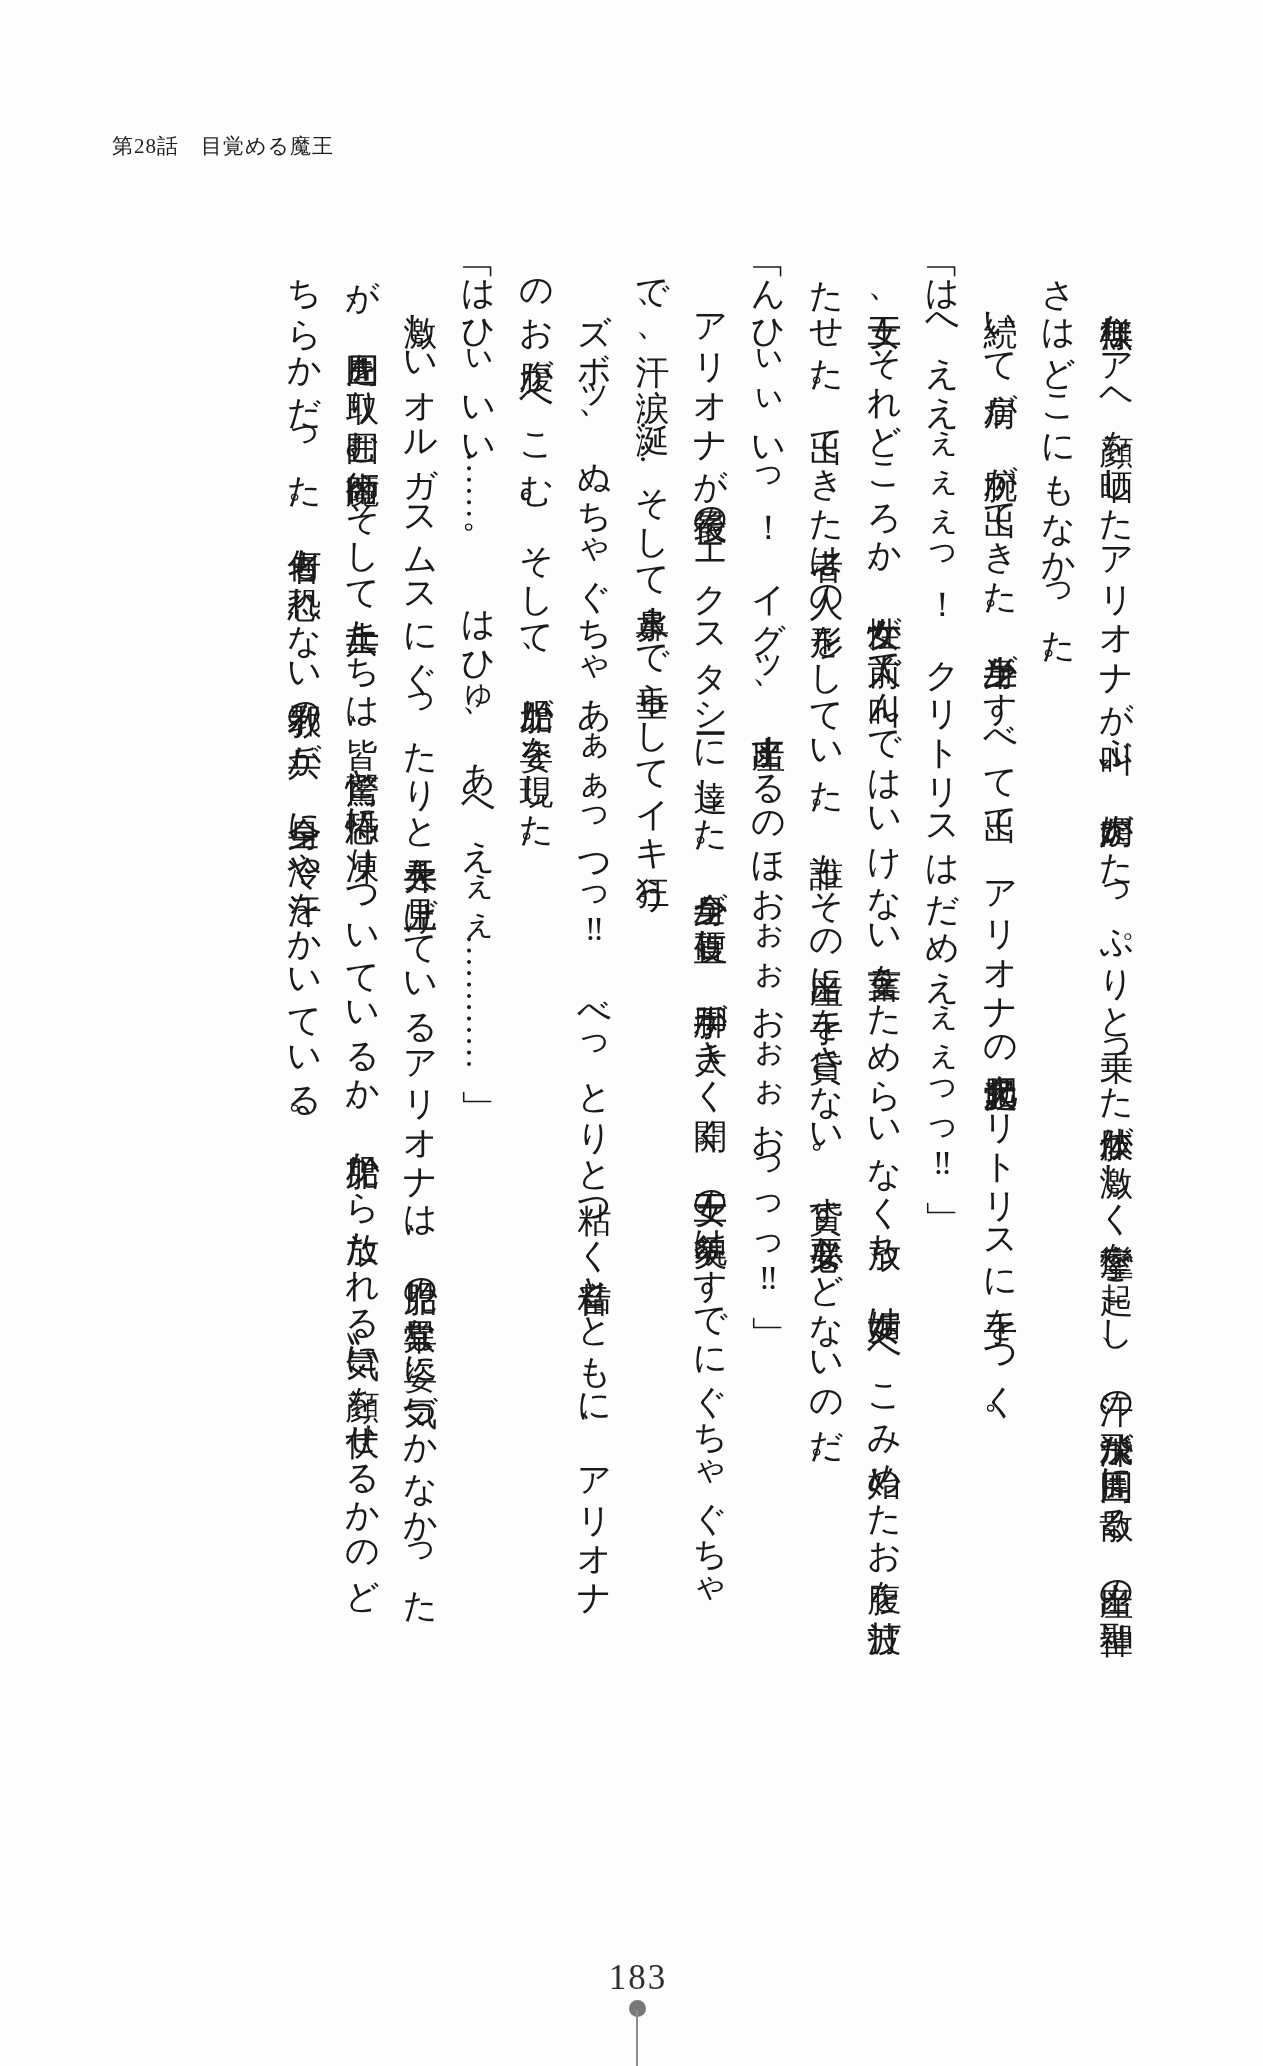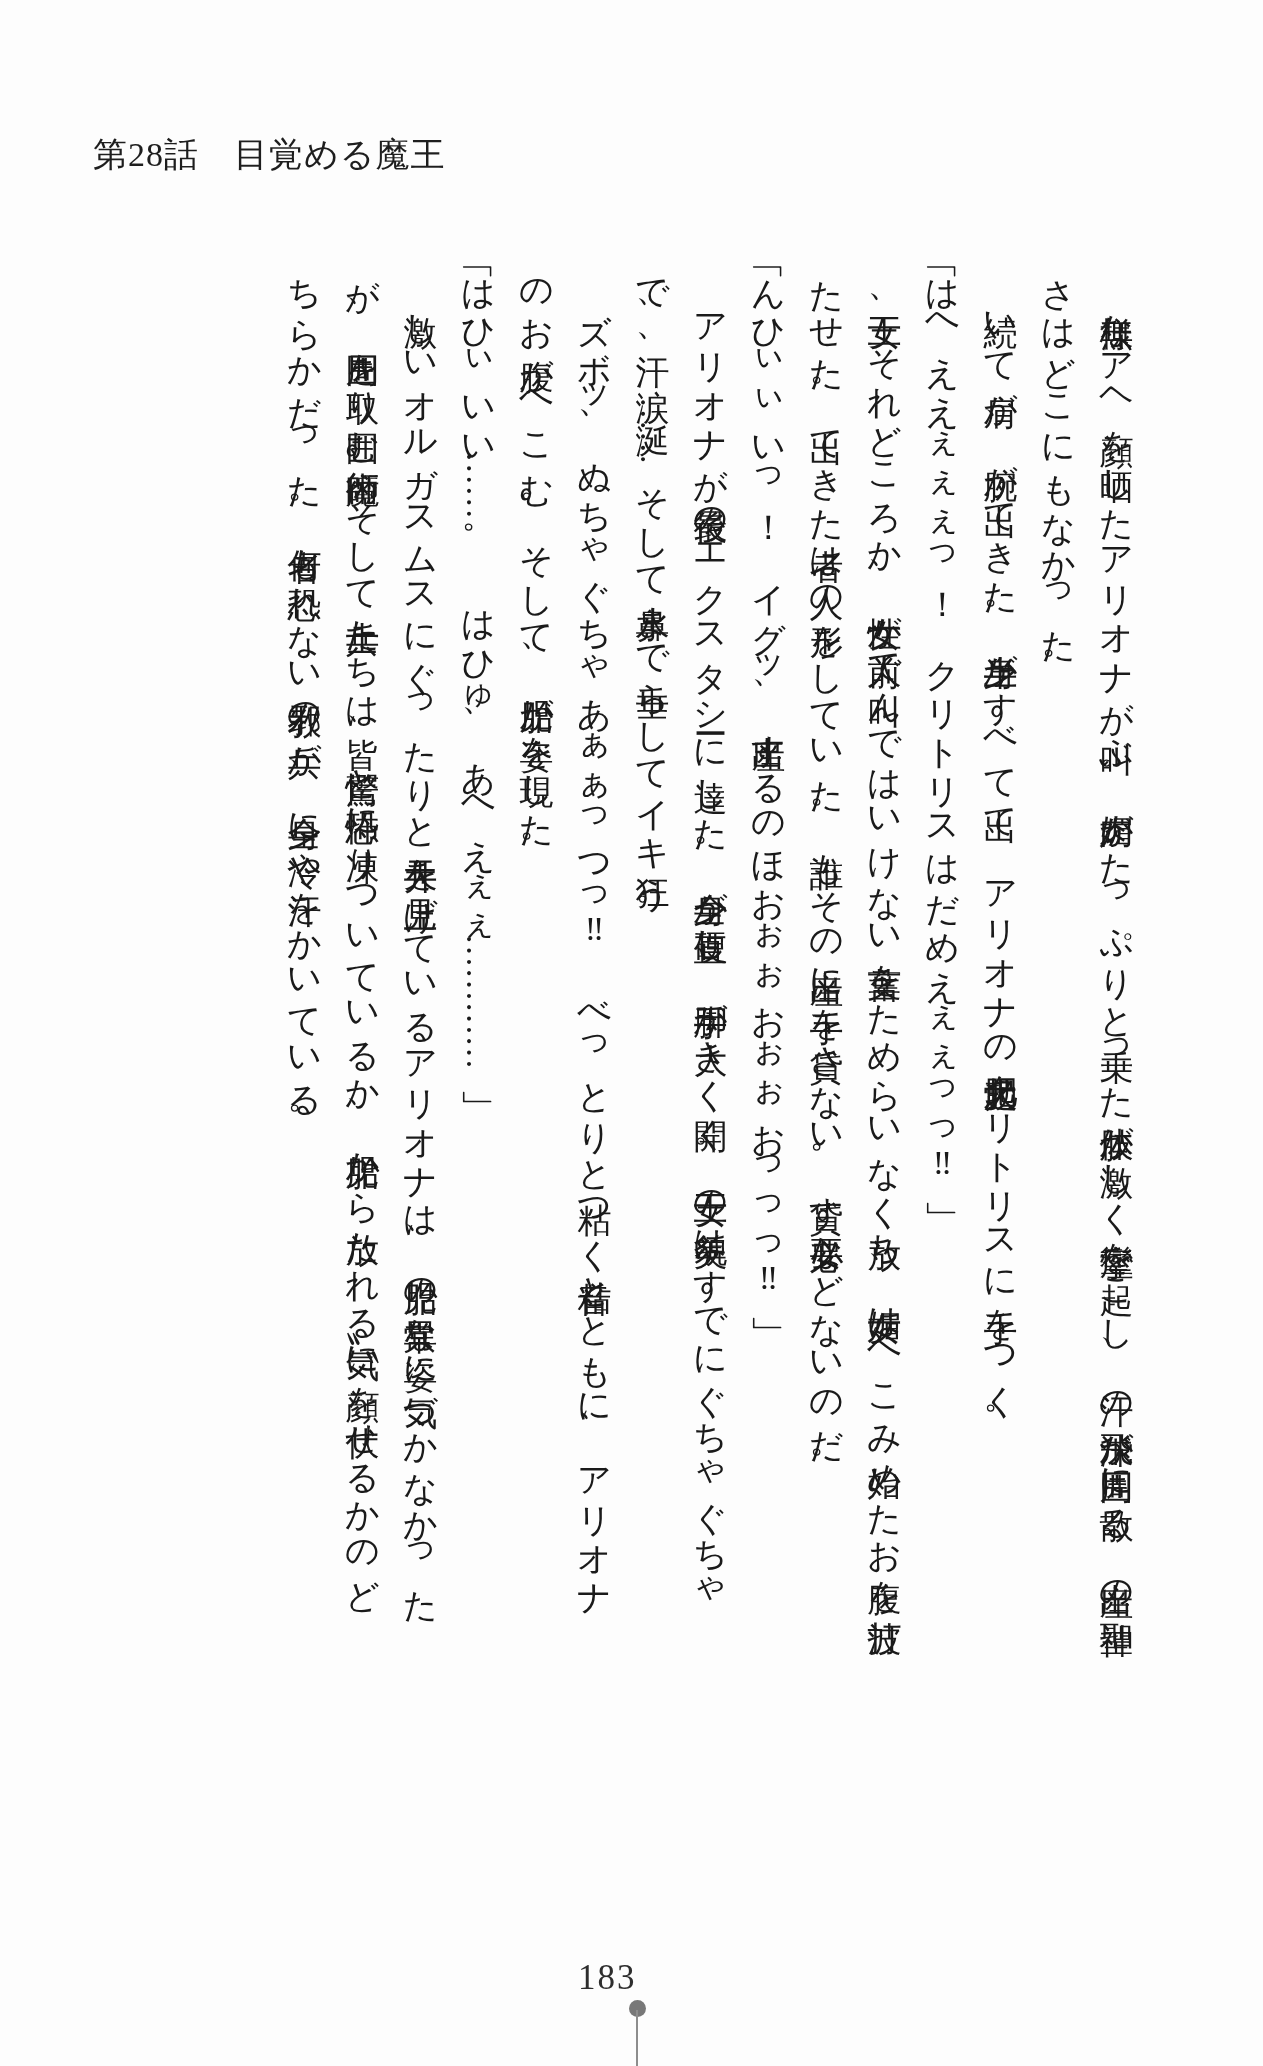--- a/index.html
+++ b/index.html
@@ -11,23 +11,23 @@
     height: 2066px;
     position: relative;
     background: #fdfdfd;
     font-family: "Liberation Serif", "DejaVu Serif", serif;
     overflow: hidden;
   }
 
   
   .chapter-header {
     position: absolute;
-    left: 93px;
+    left: 112px;
     top: 132px;
-    font-size: 34px;
+    font-size: 21px;
     color: #1e1e1e;
     letter-spacing: 1px;
     white-space: pre;
   }
 
   
   .vbody {
     position: absolute;
     top: 256px;
     right: 118px;
@@ -47,20 +47,21 @@
     padding: 0;
     white-space: pre-wrap;
   }
 
   
   .page-number {
     position: absolute;
     left: 578px;
     top: 1958px;
     width: 120px;
+    text-align: center;
     font-size: 35px;
     color: #2e2e2e;
     letter-spacing: 2px;
   }
   .page-marker-dot {
     position: absolute;
     left: 629px;
     top: 2000px;
     width: 17px;
     height: 17px;

